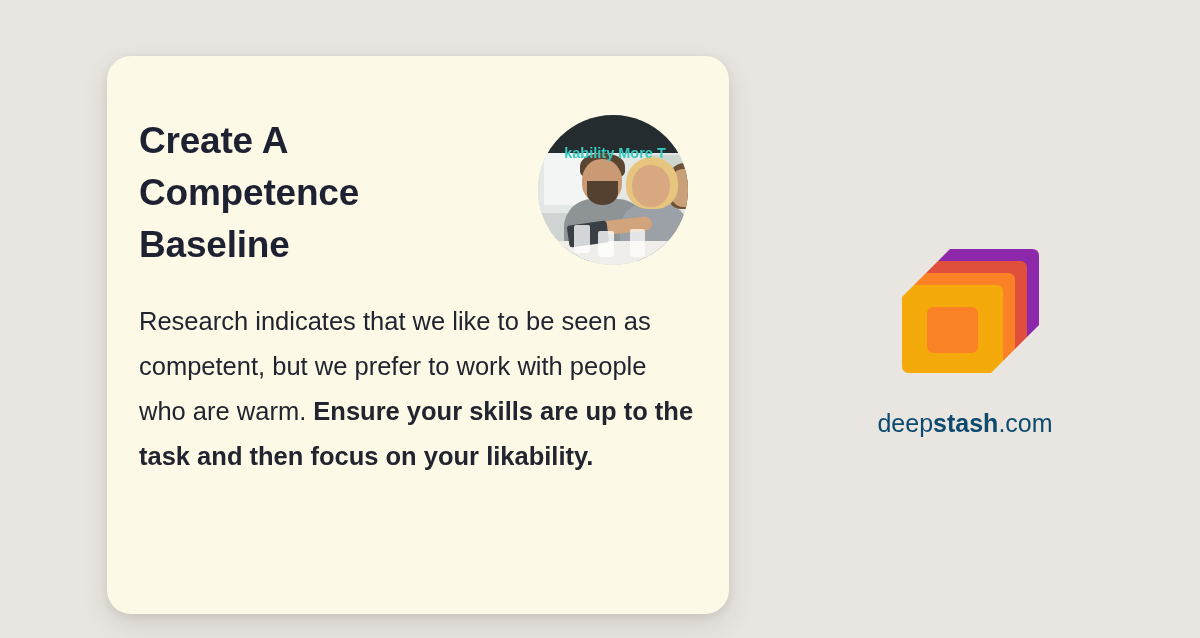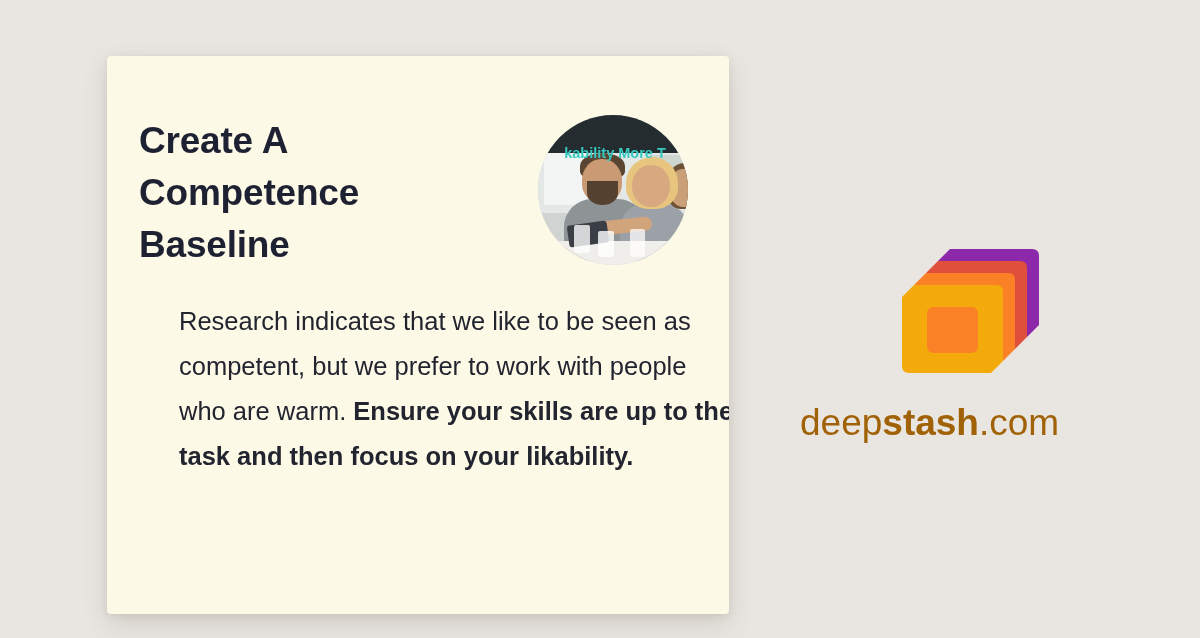--- a/index.html
+++ b/index.html
@@ -17,21 +17,21 @@
   }
 
   
   #idea-card {
     position: absolute;
     left: 107px;
     top: 56px;
     width: 622px;
     height: 558px;
     background: #fdf9e7;
-    border-radius: 4px;
+    border-radius: 24px;
     box-shadow: 0 10px 26px rgba(90, 80, 60, 0.16),
                 0 2px 8px rgba(90, 80, 60, 0.10);
     overflow: hidden;
   }
 
   #card-inner {
     position: absolute;
     left: 32px;
     top: 0;
     right: 0;
@@ -147,21 +147,20 @@
   
   #idea-body {
     position: absolute;
     left: 0;
     top: 243px;
     width: 560px;
     font-size: 25.5px;
     line-height: 45px;
     color: #22242f;
     font-weight: 400;
-    margin-left: 40px;
   }
   #idea-body-strong { font-weight: bold; }
 
   
   #brand {
     position: absolute;
     left: 800px;
     top: 228px;
     width: 330px;
     height: 230px;
@@ -174,24 +173,24 @@
     width: 150px;
     height: 150px;
   }
   #brand-logo svg { display: block; width: 150px; height: 150px; }
 
   #brand-wordmark {
     position: absolute;
     left: 0;
     top: 172px;
     width: 330px;
-    text-align: left;
-    font-size: 37px;
+    text-align: center;
+    font-size: 25px;
     line-height: 46px;
-    color: #a16207;
+    color: #0c4a6e;
     white-space: nowrap;
   }
   #brand-wordmark .wm-deep  { font-weight: 400; }
   #brand-wordmark .wm-stash { font-weight: bold; }
   #brand-wordmark .wm-tld   { font-weight: 400; }
 </style>
 </head>
 <body>
 
 <div id="idea-card">

